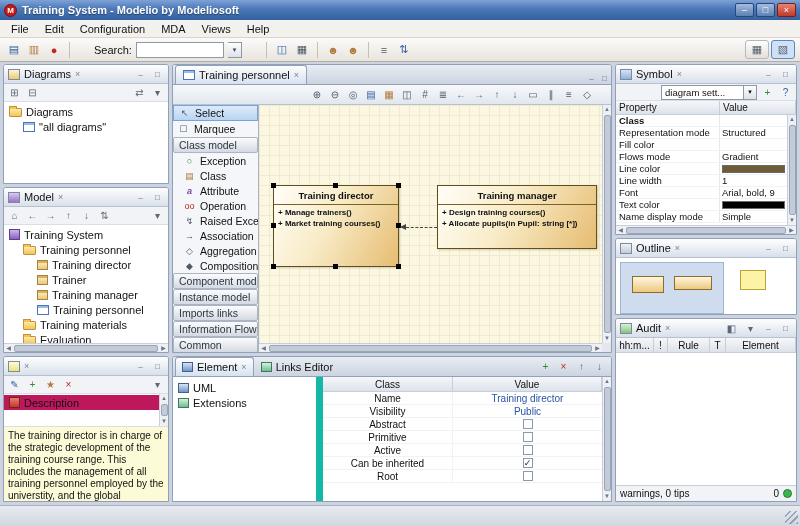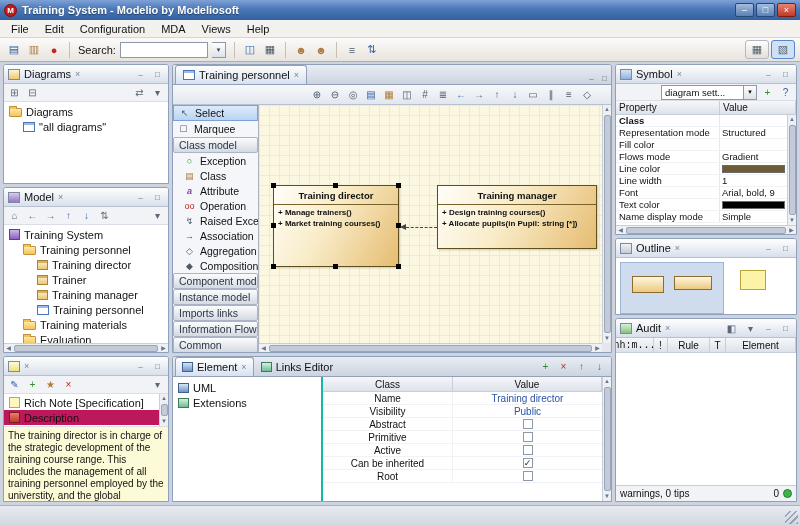--- a/index.html
+++ b/index.html
@@ -25,21 +25,21 @@
   
   .menubar { position:absolute; top:20px; left:0; right:0; height:18px; background:#f3f1ee;
     border-bottom:1px solid #dad5cc; display:flex; align-items:center; padding-left:3px; }
   .menu-item { padding:2px 8px; cursor:default; }
   .toolbar { position:absolute; top:38px; left:0; right:0; height:24px;
     background:linear-gradient(#fcfbfa,#e8e4de); border-bottom:1px solid #b4ada0;
     display:flex; align-items:center; gap:2px; padding:0 5px; }
   .tb-ic { width:18px; height:18px; display:flex; align-items:center; justify-content:center;
     font-size:11px; color:#4d5a68; border-radius:2px; }
   .tb-sep { width:1px; height:16px; background:#c6bfb2; margin:0 4px; }
-  .search-wrap { display:flex; align-items:center; gap:4px; margin:0 2px; }
+  .search-wrap { display:flex; align-items:center; gap:4px; margin:0 18px; }
   .search-input { width:88px; height:16px; border:1px solid #8d98a8; background:#fff;
     font:10px "Liberation Sans",sans-serif; padding:0 3px; }
   .search-drop { width:14px; height:16px; border:1px solid #8d98a8; border-left:none;
     background:linear-gradient(#fdfdfd,#dde2ea); font-size:7px; color:#445;
     display:flex; align-items:center; justify-content:center; }
   .persp { margin-left:auto; display:flex; gap:2px; }
   .persp-btn { width:24px; height:19px; border:1px solid #b3b9c4; border-radius:3px;
     display:flex; align-items:center; justify-content:center; font-size:11px; color:#55616e;
     background:linear-gradient(#fefefe,#e4e1da); }
   .persp-btn.active { background:#cfe1f6; border-color:#5a87c5; }
@@ -146,21 +146,21 @@
     border-bottom:3px solid transparent; border-right:6px solid #444; }
 
   
   .etabbar { height:20px; flex:none; background:linear-gradient(#e9edf3,#ccd4e1);
     border-bottom:1px solid #93a1b8; display:flex; align-items:flex-end; padding-left:2px; gap:1px; }
   .etab { display:flex; align-items:center; gap:4px; height:19px; padding:0 6px; }
   .etab.active { background:linear-gradient(#fefefe,#d6e1f0); border:1px solid #93a1b8;
     border-bottom:none; border-radius:3px 3px 0 0; }
   .etools { margin-left:auto; display:flex; align-items:center; gap:3px; padding:0 4px 2px 0; }
   .el-body { flex:1; display:flex; min-height:0; }
-  .el-tree { width:150px; flex:none; background:#fff; border-right:2px solid #14b8a6; padding-top:3px; }
+  .el-tree { width:150px; flex:none; background:#fff; border-right:7px solid #14b8a6; padding-top:3px; }
   .el-table { flex:1; display:flex; flex-direction:column; background:#fff; min-width:0; }
   .thead { display:flex; height:15px; flex:none; background:linear-gradient(#f6f7f9,#dde2ea);
     border-bottom:1px solid #c5cedb; font-size:10px; }
   .th { display:flex; align-items:center; justify-content:center; border-right:1px solid #c5cedb;
     white-space:nowrap; overflow:hidden; }
   .el-row { display:flex; height:13px; border-bottom:1px solid #f0f2f6; font-size:10px; }
   .el-lab { width:130px; flex:none; display:flex; align-items:center; justify-content:center;
     border-right:1px solid #f0f2f6; }
   .el-val { flex:1; display:flex; align-items:center; justify-content:center; color:#2a52a8; }
   .cb { width:10px; height:10px; border:1px solid #8d98a8; background:#fff; font-size:9px;
@@ -354,24 +354,20 @@
     <div class="ptools">
       <span class="pt-ic blue">✎</span>
       <span class="pt-ic green">+</span>
       <span class="pt-ic gold">★</span>
       <span class="pt-ic red">×</span>
       <span class="spacer"></span>
       <span class="pt-ic">▾</span>
     </div>
     <div class="note-list">
       <div class="note-rows">
-        <div class="titem lv0">
-          <span class="i-note"></span>
-          <span>Rich Note [Specification]</span>
-        </div>
         <div class="titem lv0 sel">
           <span class="i-desc"></span>
           <span>Description</span>
         </div>
       </div>
       <div class="sb-v">
         <span class="sb-btn">▲</span>
         <span class="sb-thumb-v"></span>
         <span class="sb-btn">▼</span>
       </div>
@@ -697,21 +693,21 @@
       <span class="vic v-audit"></span>
       <span class="ptitle">Audit</span>
       <span class="x-ic">×</span>
       <span class="spacer"></span>
       <span class="pt-ic">◧</span>
       <span class="pt-ic">▾</span>
       <span class="mini-btn">–</span>
       <span class="mini-btn">□</span>
     </div>
     <div class="thead">
-      <div class="th" style="width:38px;font-family:Liberation Mono, monospace;">hh:m...</div>
+      <div class="th" style="width:38px;">hh:m...</div>
       <div class="th" style="width:14px;">!</div>
       <div class="th" style="width:42px;">Rule</div>
       <div class="th" style="width:16px;">T</div>
       <div class="th" style="flex:1;">Element</div>
     </div>
     <div class="audit-body"></div>
     <div class="audit-status">
       <span>warnings, 0 tips</span>
       <span class="spacer"></span>
       <span>0</span>

